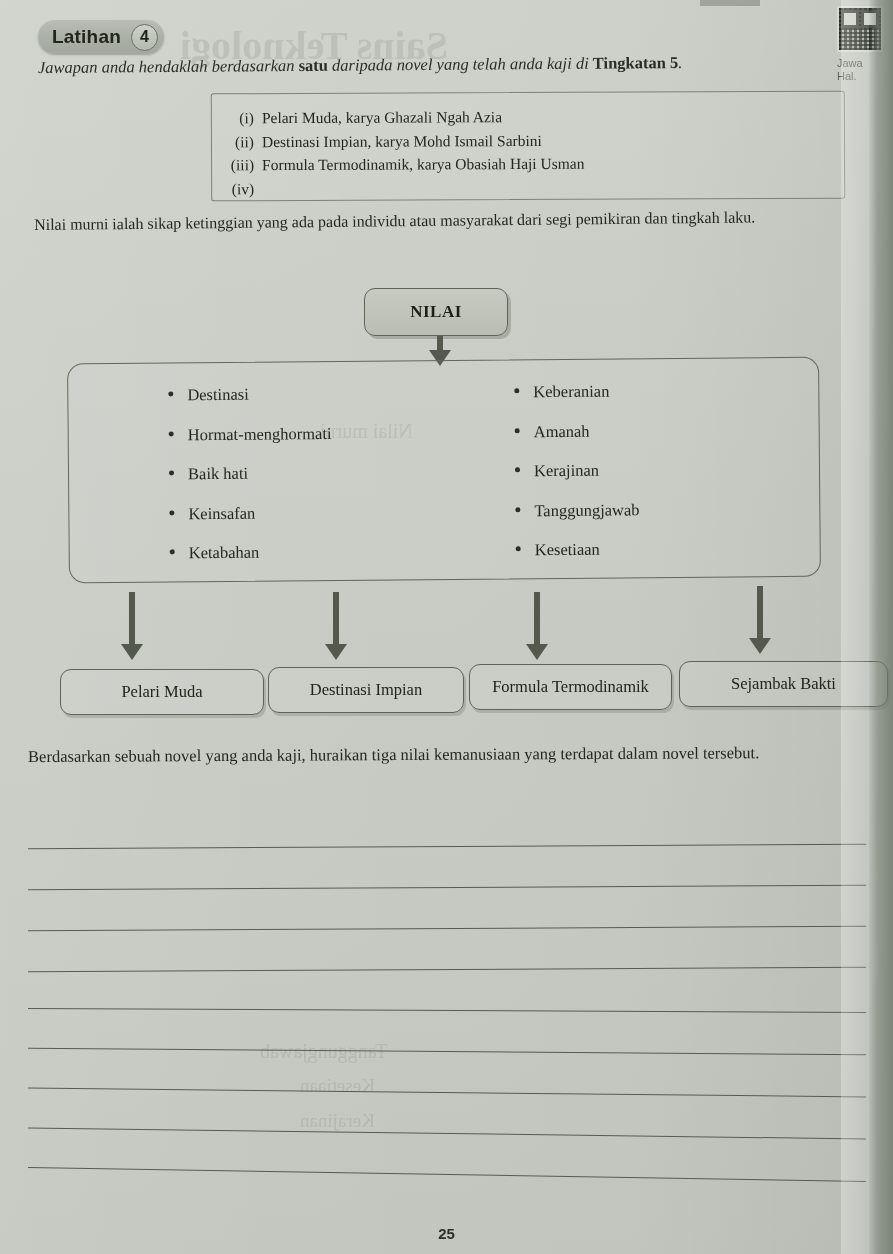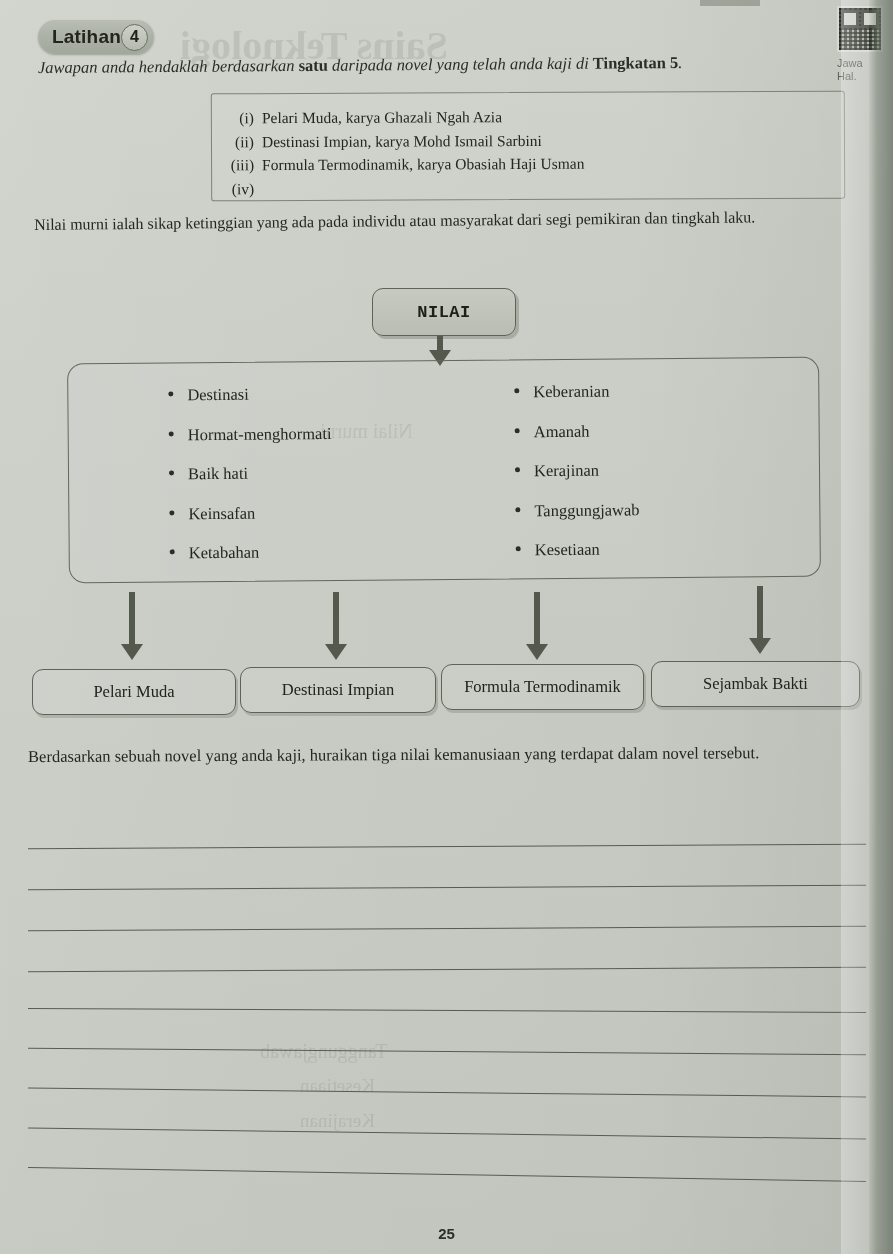--- a/index.html
+++ b/index.html
@@ -50,20 +50,21 @@
   }
 
   
   #latihan-badge {
     position: absolute;
     left: 38px; top: 20px;
     height: 34px;
     padding: 0 6px 0 14px;
     display: flex;
     align-items: center;
+    gap: 10px;
     background: linear-gradient(180deg, #b9bdb4 0%, #aab0a5 55%, #a2a89d 100%);
     border-radius: 17px;
     box-shadow: 0 1px 2px rgba(60,66,56,0.35);
   }
   #latihan-badge .lbl {
     font-family: "Liberation Sans", sans-serif;
     font-weight: bold;
     font-size: 19px;
     letter-spacing: .2px;
     color: #23261f;
@@ -164,27 +165,27 @@
     color: #23271f;
     line-height: 1.42;
     text-align: justify;
     transform: rotate(-0.6deg);
     transform-origin: left top;
   }
 
   
   #nilai-box {
     position: absolute;
-    left: 372px; top: 288px;
+    left: 364px; top: 288px;
     width: 144px; height: 48px;
     border: 1.4px solid #5d6357;
     border-radius: 11px;
     background: linear-gradient(180deg, #c6cac1 0%, #b9bdb4 100%);
     display: flex; align-items: center; justify-content: center;
-    font-family: Liberation Mono, monospace;
+    font-family: Liberation Serif, serif;
     font-weight: bold;
     font-size: 17px;
     letter-spacing: .5px;
     color: #1d2019;
     box-shadow: 3px 3px 0 rgba(90,96,84,0.30);
   }
 
   .arrow {
     position: absolute;
     width: 16px;
@@ -252,20 +253,21 @@
     position: absolute;
     height: 46px;
     border: 1.4px solid #5d6357;
     border-radius: 11px;
     background: rgba(255,255,255,0.06);
     display: flex; align-items: center; justify-content: center;
     font-size: 16.5px;
     color: #20241d;
     box-shadow: 2px 3px 0 rgba(95,101,89,0.26);
     padding: 8px 8px;
+    margin-left: 28px;
   }
 
   
   #question {
     position: absolute;
     left: 28px; top: 745px;
     width: 800px;
     font-size: 16.5px;
     color: #23271f;
     line-height: 1.5;

